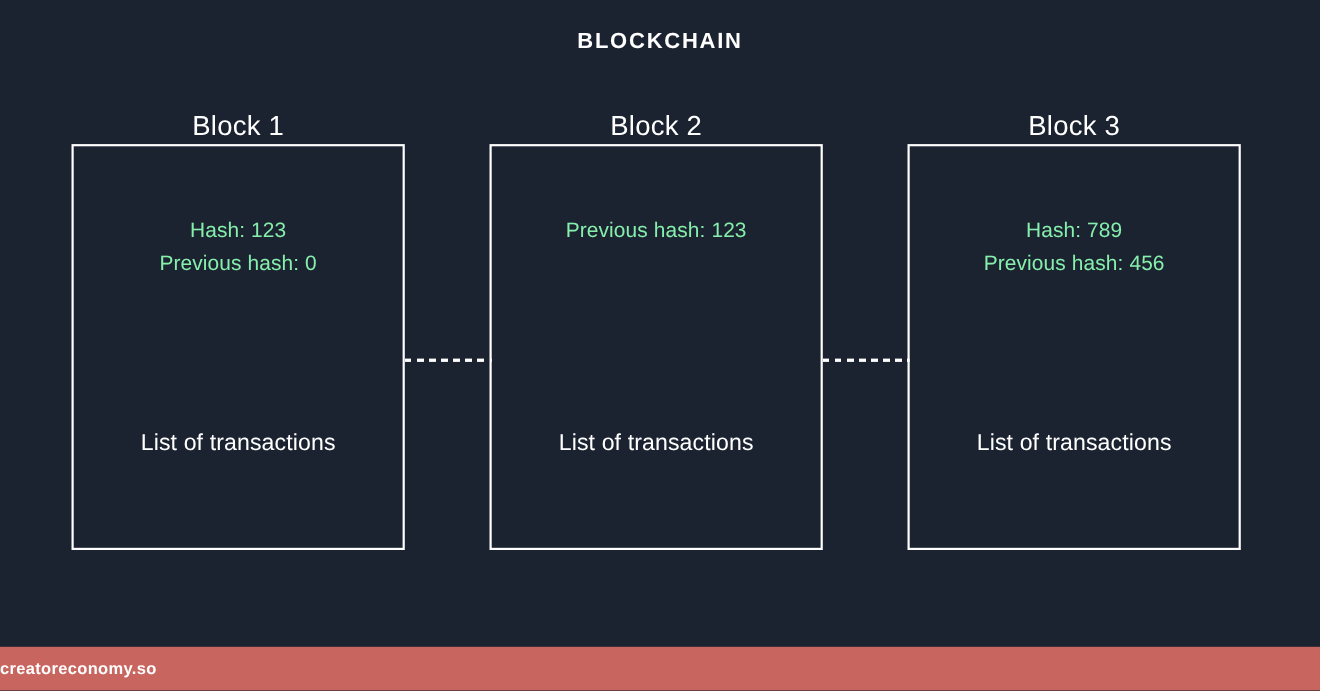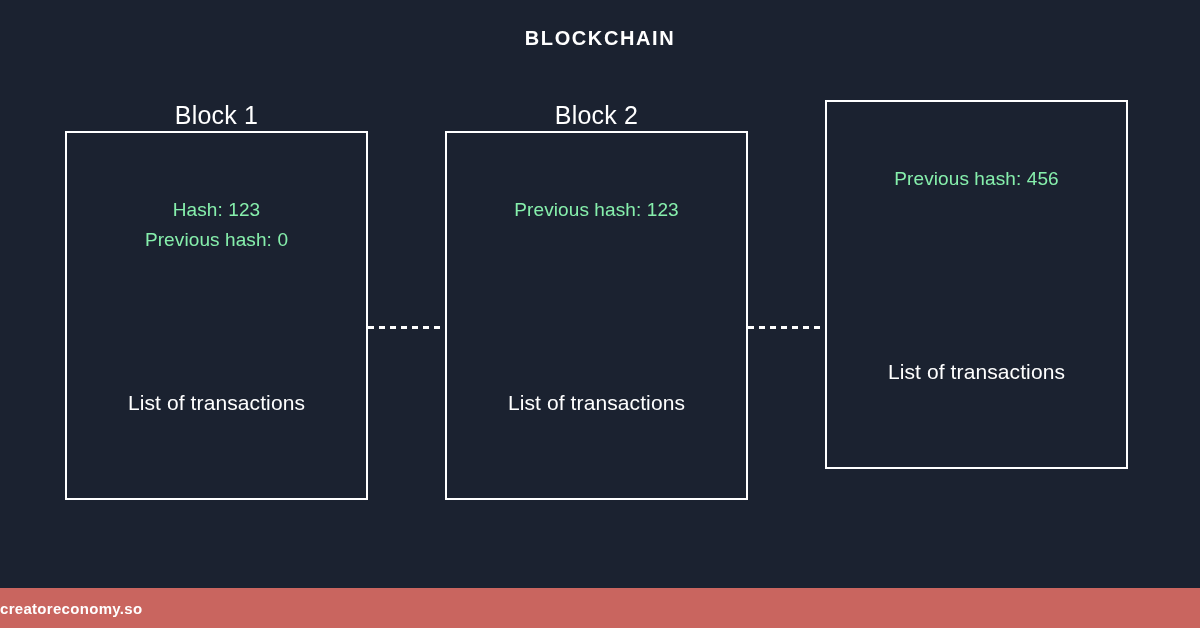--- a/index.html
+++ b/index.html
@@ -158,22 +158,24 @@
       <div class="block-label">Block 2</div>
       <div class="block-box">
         <div class="hash-group">
           <div class="hash-line">Previous hash: 123</div>
         </div>
         <div class="tx-line">List of transactions</div>
       </div>
     </div>
 
     <div class="block-col col-2">
+      <div class="block-label">Block 3</div>
       <div class="block-box">
         <div class="hash-group">
+          <div class="hash-line">Hash: 789</div>
           <div class="hash-line">Previous hash: 456</div>
         </div>
         <div class="tx-line">List of transactions</div>
       </div>
     </div>
 
     <div class="connector link-0"></div>
     <div class="connector link-1"></div>
 
   </div>

